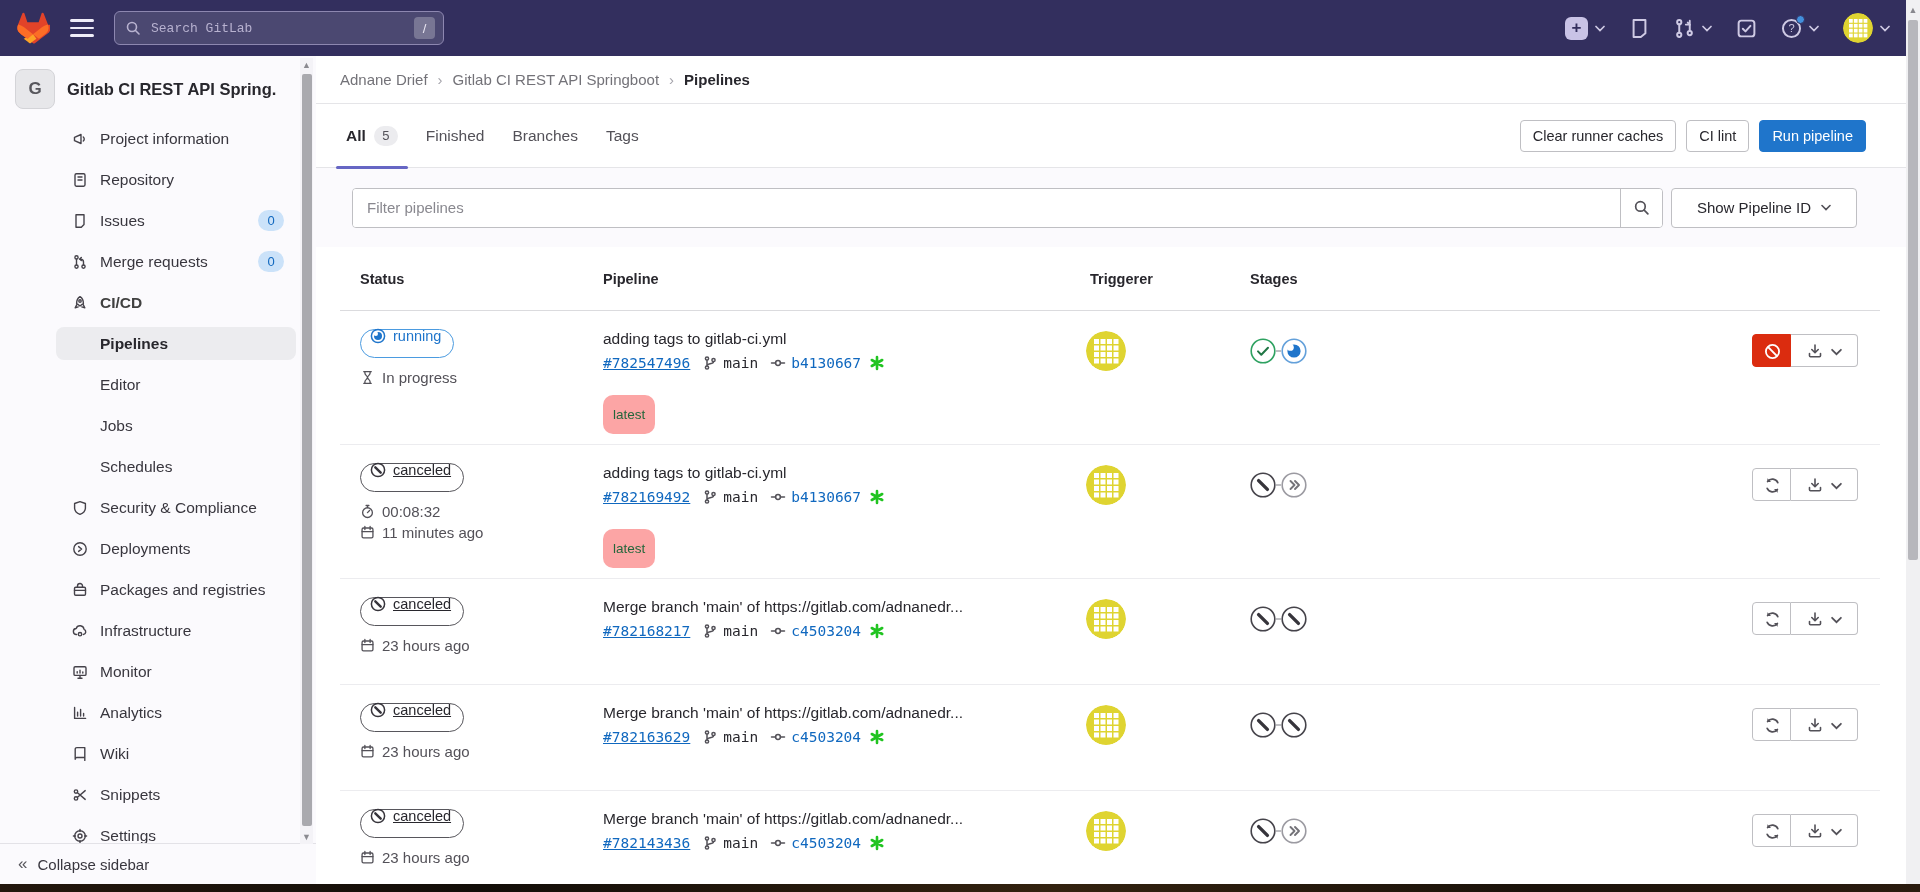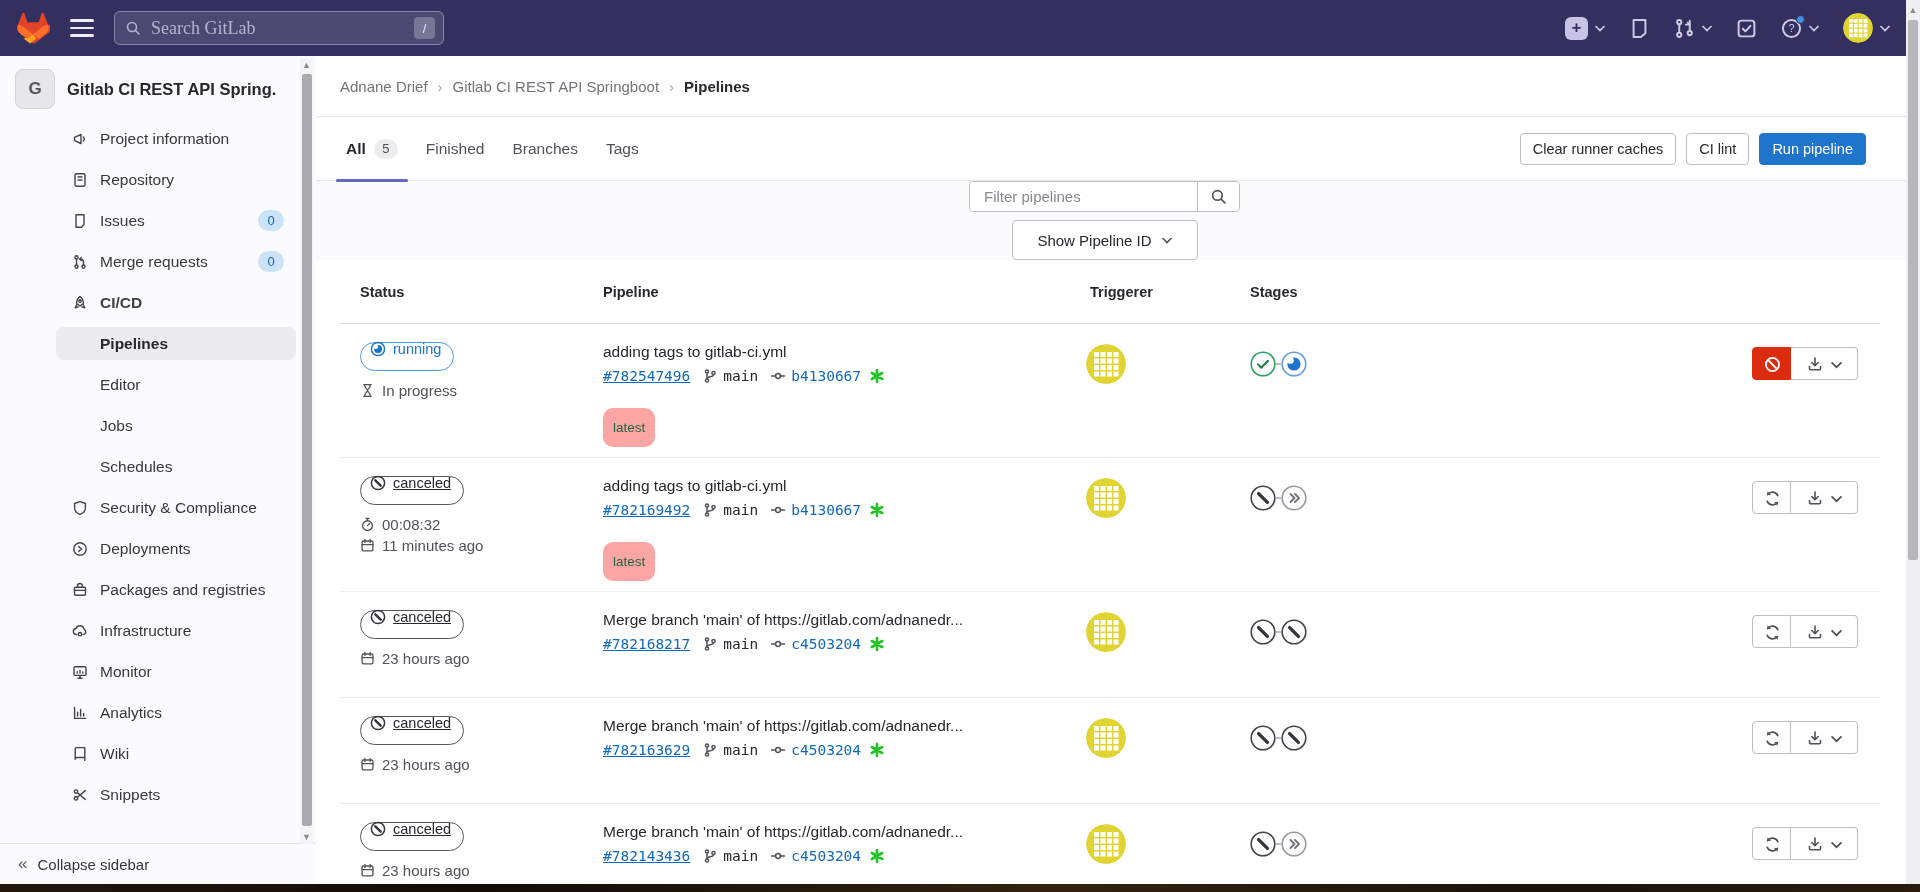--- a/index.html
+++ b/index.html
@@ -12,21 +12,21 @@
   .navbar { position:absolute; left:0; top:0; width:1920px; height:56px;
     background:#332f5e; display:flex; align-items:center; justify-content:space-between;
     padding:0 30px 0 16px; z-index:5; }
   .nav-left { display:flex; align-items:center; gap:20px; }
   .logo { width:34px; height:32px; display:block; }
   .hamburger { width:24px; height:18px; display:flex; flex-direction:column; justify-content:space-between; cursor:pointer; }
   .hamburger span { display:block; height:2.6px; background:#efedf8; border-radius:2px; }
   .nav-search { width:330px; height:34px; background:rgba(255,255,255,.12);
     border:1px solid #8d87b0; border-radius:6px; display:flex; align-items:center; padding:0 8px 0 10px; }
   .nav-search input { flex:1; background:transparent; border:none; outline:none;
-    color:#d6d2e6; font-size:18px; font-family:Liberation Serif, serif; }
+    color:#d6d2e6; font-size:13px; font-family:Liberation Mono, monospace; }
   .nav-search input::placeholder { color:#b8b2d0; }
   .slash-chip { width:21px; height:22px; background:rgba(255,255,255,.25); color:#e8e5f2;
     border-radius:4px; display:flex; align-items:center; justify-content:center; font-size:13px; }
   .nav-right { display:flex; align-items:center; gap:24px; }
   .nav-group { display:flex; align-items:center; gap:7px; cursor:pointer; }
   .plus-box { width:23px; height:23px; background:#c9c3e6; border-radius:6px; color:#332f5e;
     font-weight:bold; font-size:17px; line-height:21px; text-align:center; }
   .nav-ic { width:21px; height:21px; display:block; }
   .help-wrap { position:relative; }
   .help-dot { position:absolute; top:-3px; right:-3px; width:9px; height:9px; border-radius:50%;
@@ -56,40 +56,40 @@
   
   .side-scroll { position:absolute; left:300px; top:58px; width:13px; height:786px; background:#f4f3f7; z-index:3; }
   .side-scroll .arr { position:absolute; left:0; width:13px; height:14px; color:#8a8a90; font-size:9px;
     display:flex; align-items:center; justify-content:center; }
   .side-scroll .arr.up { top:0; }
   .side-scroll .arr.down { bottom:0; }
   .side-scroll .thumb { position:absolute; left:1.5px; top:16px; width:10px; height:752px; background:#a9a9ae; border-radius:2px; }
 
   
   .main { position:absolute; left:316px; top:56px; width:1590px; height:828px; background:#fff; }
-  .breadcrumb-bar { height:61px; border-bottom:1px solid #e5e5e8; display:flex; align-items:center; padding-left:24px; }
+  .breadcrumb-bar { height:48px; border-bottom:1px solid #e5e5e8; display:flex; align-items:center; padding-left:24px; }
   .crumb { font-size:15px; color:#737278; text-decoration:none; cursor:pointer; }
   .crumb.current { color:#28272d; font-weight:bold; cursor:default; }
   .crumb-sep { margin:0 10px; color:#a5a4ab; font-size:15px; }
 
   .tabs-row { height:64px; border-bottom:1px solid #e5e5e8; display:flex; align-items:center; padding:0 40px 0 16px; }
   .tab { position:relative; height:64px; display:flex; align-items:center; gap:8px; padding:0 14px;
     font-size:15.5px; color:#535158; cursor:pointer; }
   .tab.active { color:#28272d; font-weight:bold; }
   .tab.active::after { content:""; position:absolute; left:4px; right:4px; bottom:-1px; height:3px;
     background:#6666c4; border-radius:2px; }
   .tab-count { background:#ececef; color:#535158; font-weight:normal; font-size:13px; min-width:24px;
     height:20px; border-radius:10px; display:flex; align-items:center; justify-content:center; padding:0 7px; }
   .tabs-actions { margin-left:auto; display:flex; align-items:center; gap:10px; }
   .btn { height:32px; padding:0 12px; border:1px solid #bfbfc3; border-radius:4px; background:#fff;
     color:#28272d; font-size:14.5px; font-family:inherit; cursor:pointer; }
   .btn-primary { background:#1f75cb; border-color:#1f75cb; color:#fff; }
 
   .filter-row { height:79px; background:#fbfafd; display:flex; align-items:center; gap:8px;
-    padding:0 49px 0 36px;flex-direction:column; }
+    padding:0 49px 0 36px; }
   .filter-box { flex:1; height:40px; background:#fff; border:1px solid #bfbfc3; border-radius:4px;
     display:flex; align-items:stretch; overflow:hidden; }
   .filter-box input { flex:1; border:none; outline:none; padding:0 14px; font-size:15px; font-family:inherit; color:#28272d; }
   .filter-box input::placeholder { color:#89888f; }
   .filter-search-seg { width:42px; border-left:1px solid #bfbfc3; display:flex; align-items:center;
     justify-content:center; cursor:pointer; background:#fff; }
   .pid-dropdown { width:186px; height:40px; background:#fff; border:1px solid #bfbfc3; border-radius:4px;
     display:flex; align-items:center; justify-content:center; gap:10px; font-size:15px; color:#28272d; cursor:pointer; }
 
   
@@ -343,20 +343,28 @@
         <span>Wiki</span>
       </div>
       <div class="side-item">
         <svg class="s-ic" viewBox="0 0 16 16" style="fill:none;stroke:#45424a;stroke-width:1.4;stroke-linecap:round;stroke-linejoin:round">
           <circle cx="4" cy="4.6" r="1.7"></circle>
           <circle cx="4" cy="11.4" r="1.7"></circle>
           <path d="M5.5 5.7l7.7 6.7M5.5 10.3l7.7-6.7"></path>
         </svg>
         <span>Snippets</span>
       </div>
+      <div class="side-item">
+        <svg class="s-ic" viewBox="0 0 16 16" style="fill:none;stroke:#45424a;stroke-width:1.4;stroke-linecap:round;stroke-linejoin:round">
+          <circle cx="8" cy="8" r="2"></circle>
+          <circle cx="8" cy="8" r="5.3"></circle>
+          <path d="M8 1.4v2M8 12.6v2M1.4 8h2M12.6 8h2"></path>
+        </svg>
+        <span>Settings</span>
+      </div>
     </nav>
   <div class="side-foot">
     <span class="collapse-ic">«</span>
     <span>Collapse sidebar</span>
   </div>
 </aside>
 <div class="side-scroll">
   <div class="arr up">▲</div>
   <div class="thumb"></div>
   <div class="arr down">▼</div>

